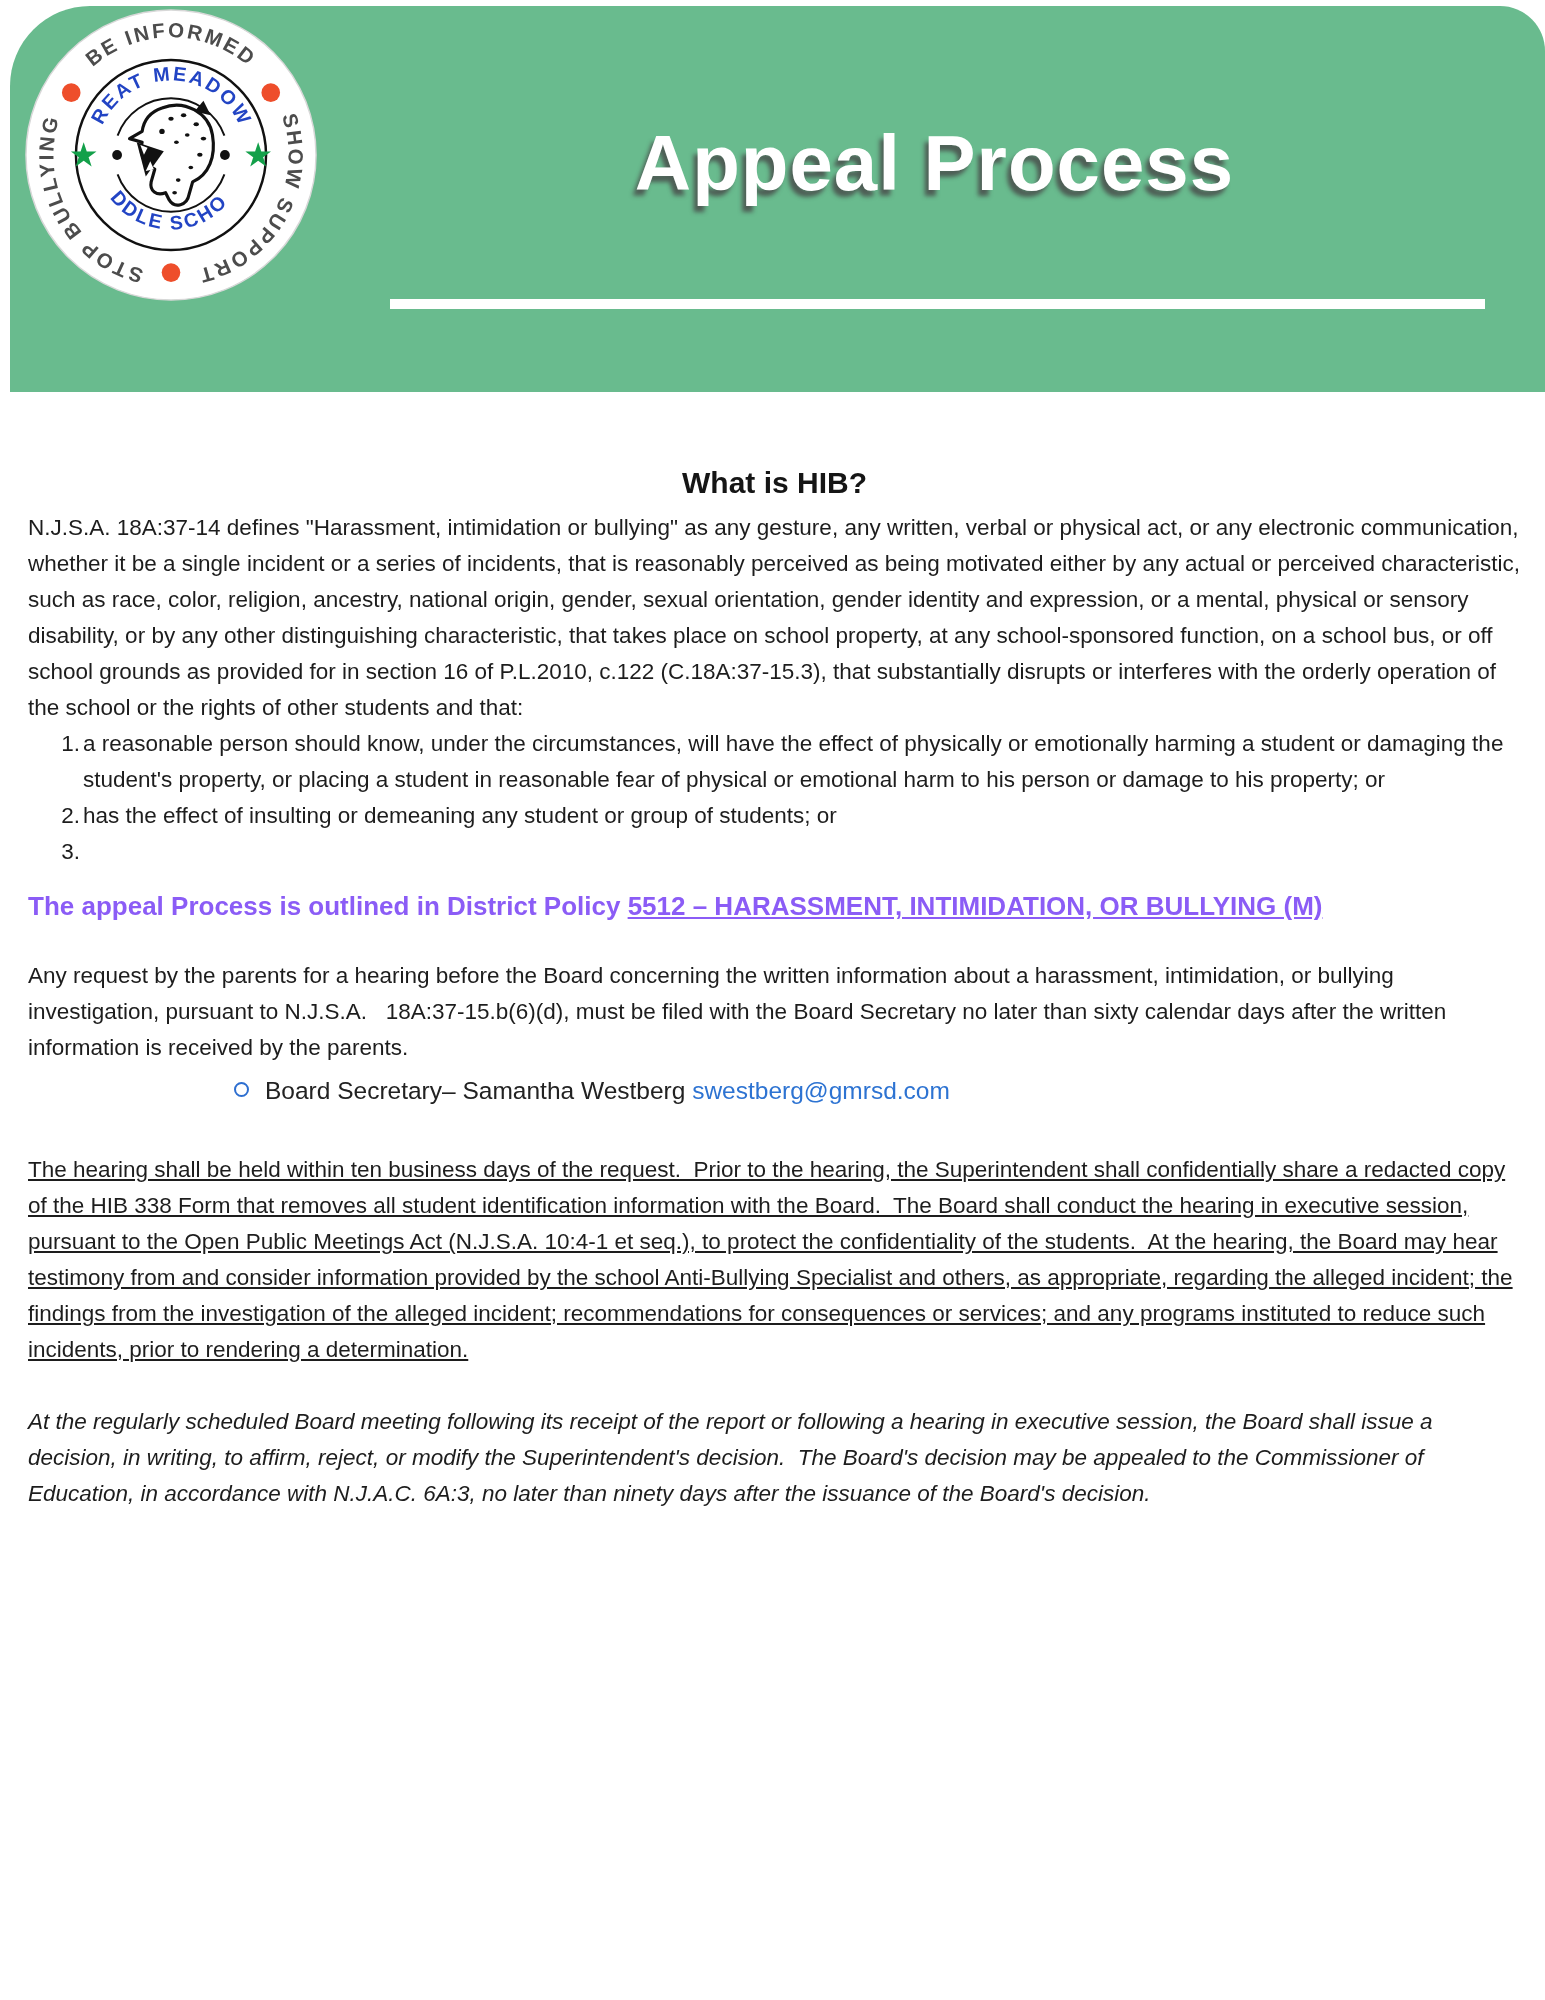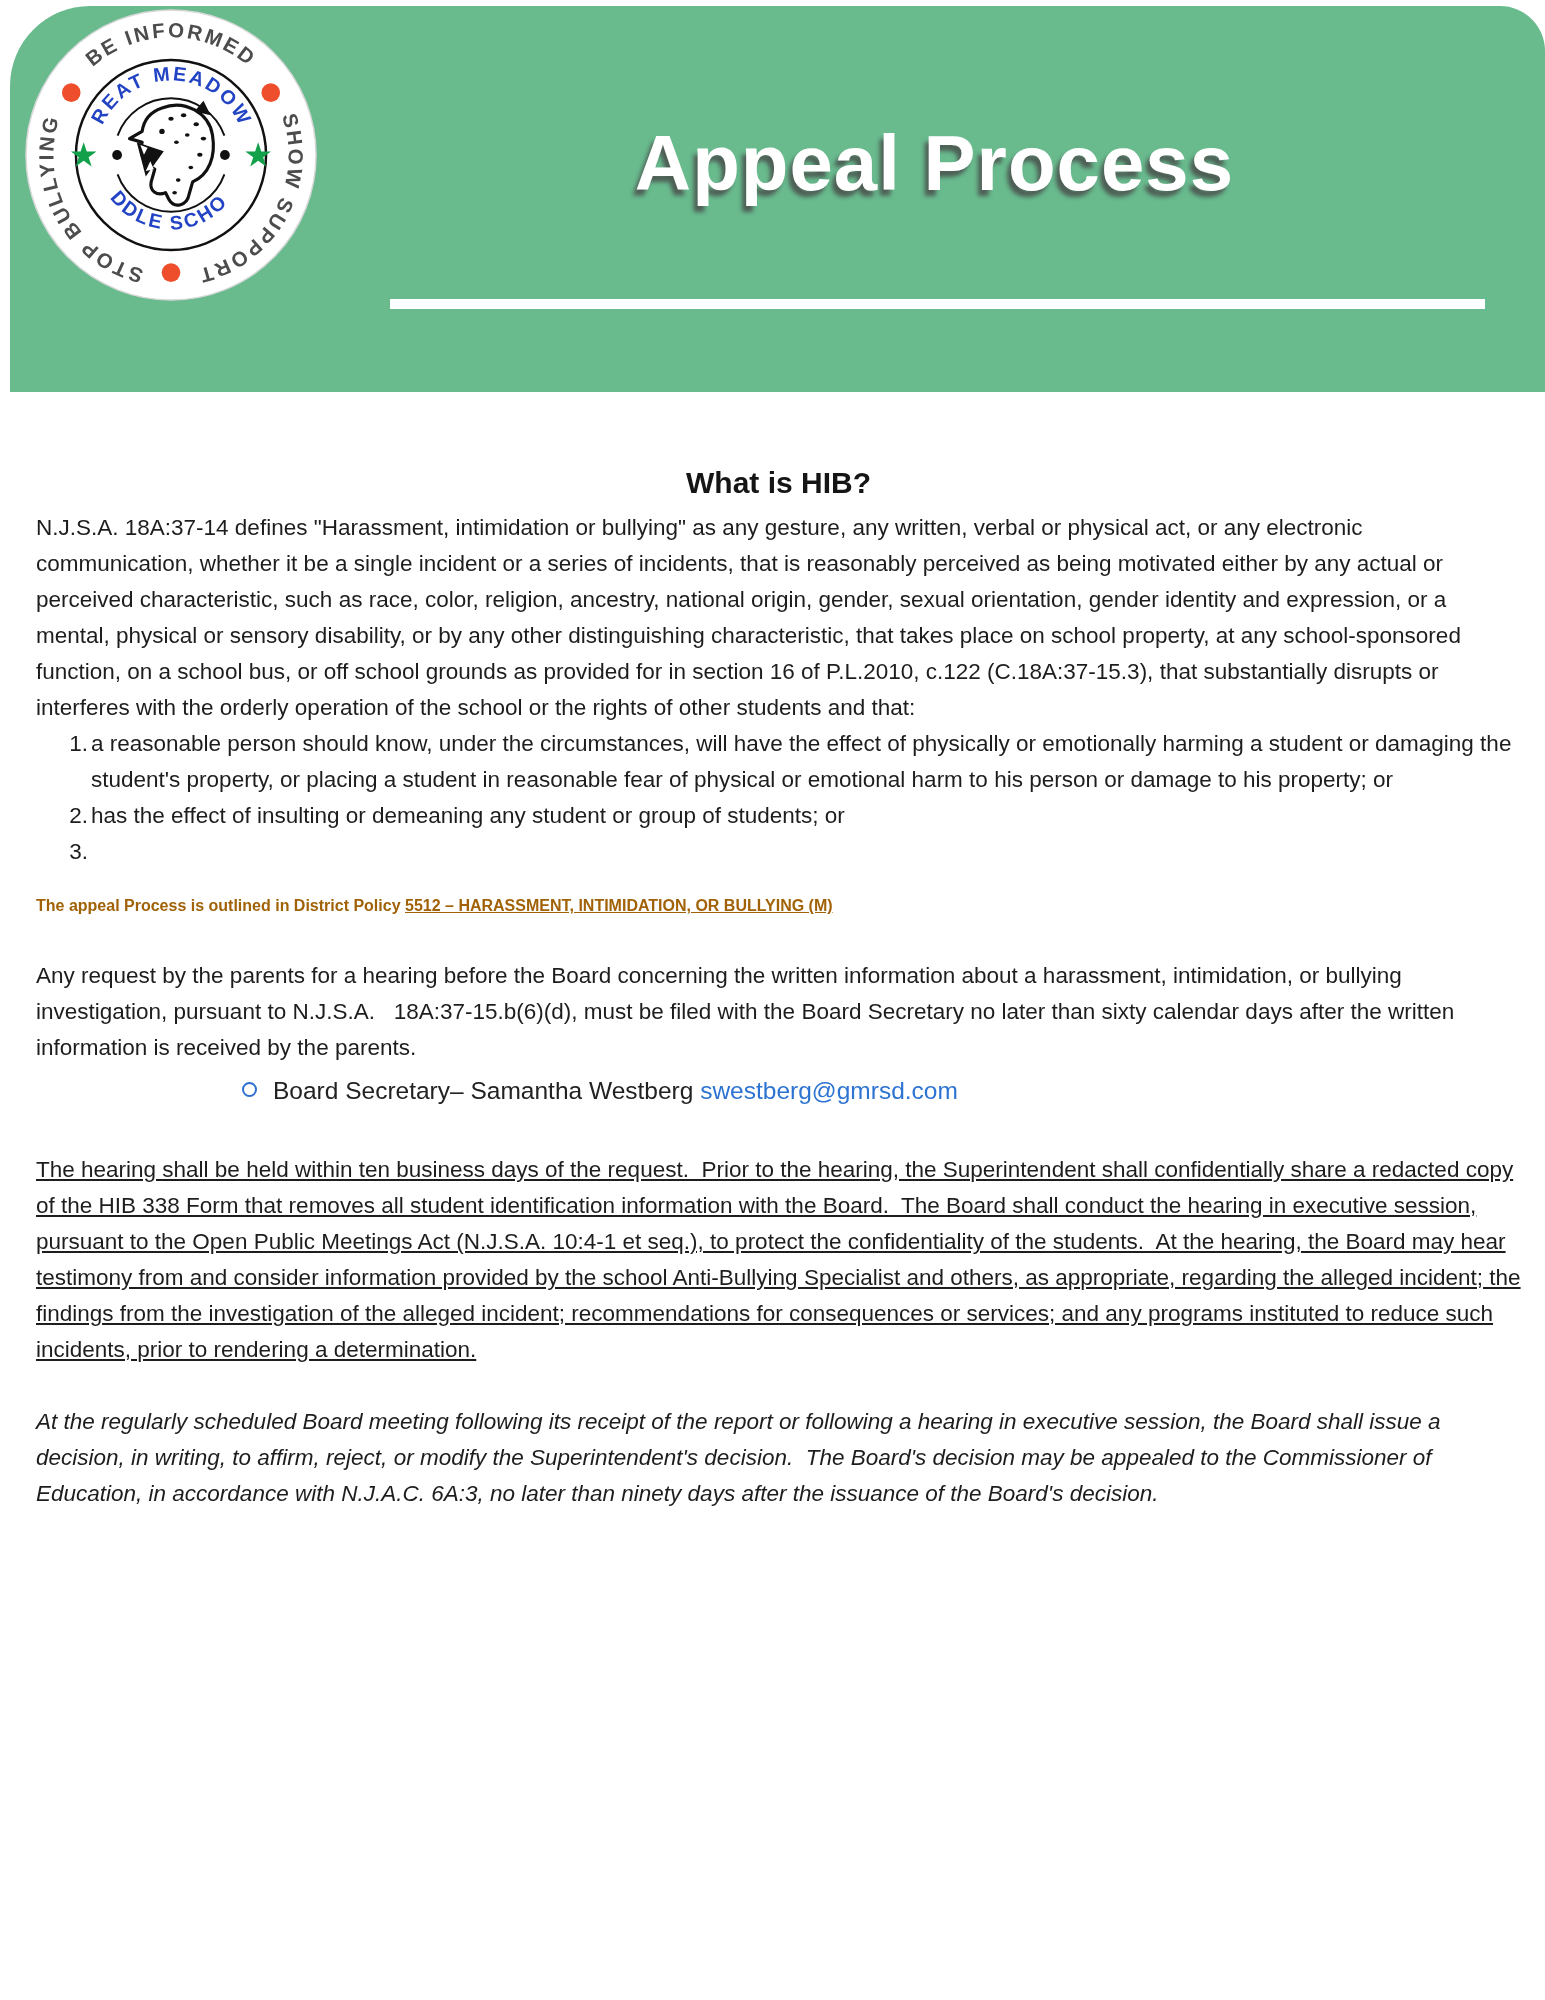--- a/index.html
+++ b/index.html
@@ -16,29 +16,29 @@
   .title-underline{position:absolute;left:8px;right:2px;top:273px;height:10px;background:#ffffff;}
 
   
   .badge{position:absolute;left:14px;top:2px;width:294px;height:294px;}
   .badge svg{width:100%;height:100%;display:block;}
   .ring-text{font-size:21px;font-weight:bold;letter-spacing:2.5px;fill:#4c4c4c;}
   .inner-text{font-size:20px;font-weight:bold;letter-spacing:2.5px;fill:#2244c4;}
   .star{font-size:30px;fill:#13a04a;font-weight:bold;}
 
   
-  .content{position:absolute;top:392px;left:12px;right:0;padding:0 24px;}
+  .content{position:absolute;top:392px;left:4px;right:0;padding:0 24px;}
   .section-heading{text-align:center;font-size:30px;font-weight:bold;color:#151515;margin:74px 0 10px;}
   .body-text{font-size:22.5px;line-height:36px;margin:0;color:#1d1d1d;}
 
   ol.criteria{list-style:none;margin:0 0 0 32px;padding:0;}
   ol.criteria li{position:relative;padding-left:23px;font-size:22.5px;line-height:36px;}
   ol.criteria .num{position:absolute;left:0;width:20px;text-align:right;}
 
-  .policy-line{margin:54px 0 4px;font-size:16px;font-weight:bold;line-height:36px;color:#a16207;}
+  .policy-line{margin:54px 0 4px;font-size:26px;font-weight:bold;line-height:36px;color:#8b5cf6;}
   .policy-title{text-decoration:underline;}
 
   .p-parent{margin-top:74px;}
   .p-request{margin-top:34px;}
 
   .secretary{margin:4px 0 16px 206px;font-size:24.5px;line-height:42px;color:#222;}
   .circle-bullet{display:inline-block;width:11px;height:11px;border:2.5px solid #2e6fd0;
                  border-radius:50%;margin-right:16px;vertical-align:2px;}
   .secretary a{color:#2d73d2;text-decoration:none;}
 

